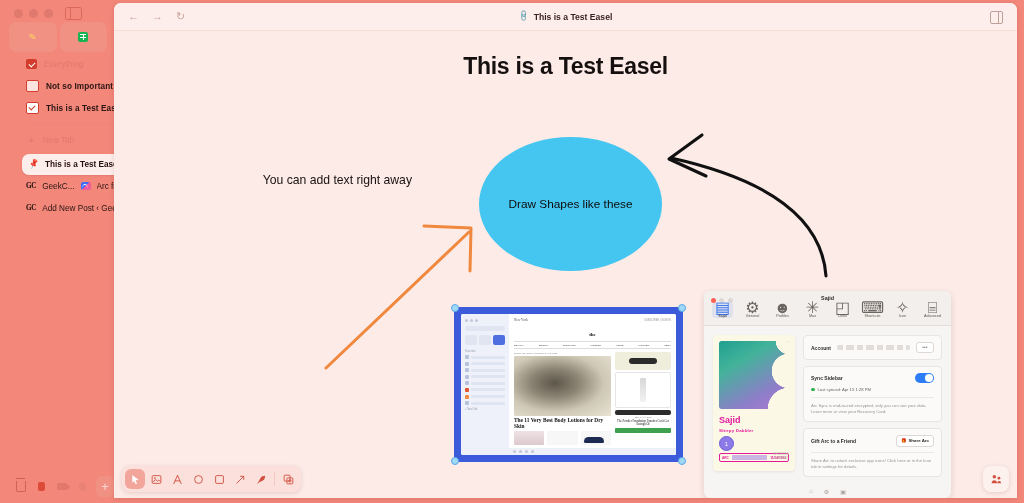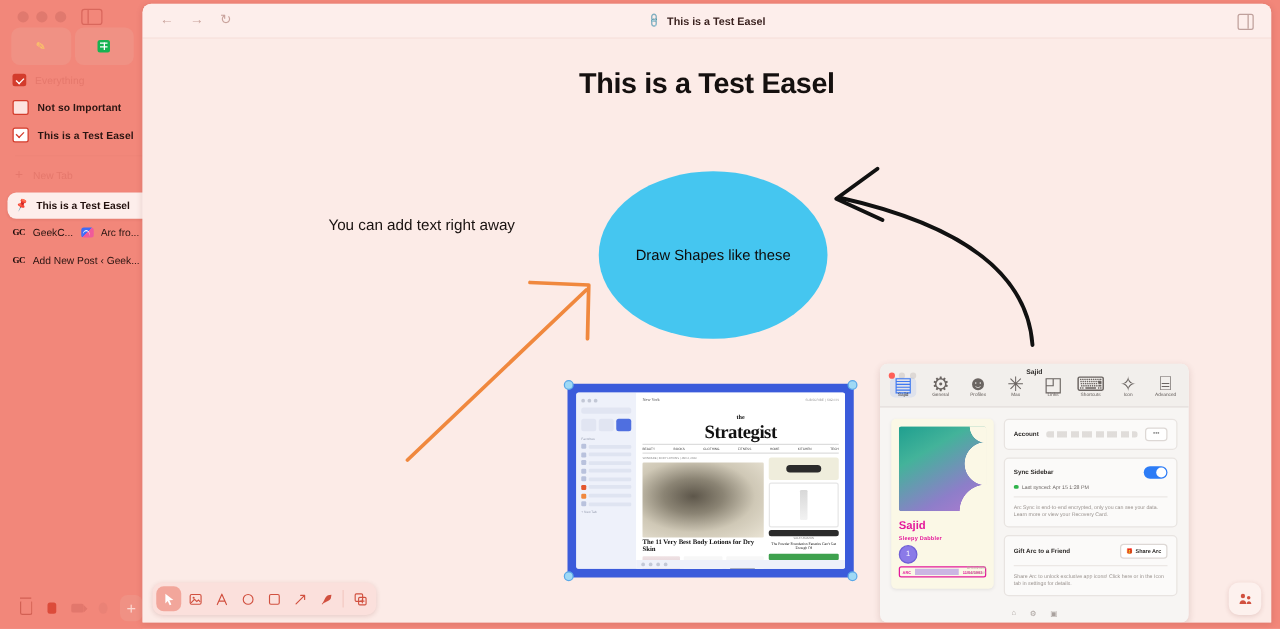--- a/index.html
+++ b/index.html
@@ -18,21 +18,21 @@
   .panel-toggle{margin-left:6px;width:15px;height:11px;border:1.4px solid #d9675c;border-radius:2.5px;position:relative;}
   .panel-toggle:after{content:"";position:absolute;left:3.6px;top:0;bottom:0;width:1.4px;background:#d9675c;}
 
   .sb-pills{position:absolute;left:9px;top:22px;width:98px;height:30px;display:flex;gap:3px;}
   .sb-pill{flex:1;background:#f09184;border-radius:7px;display:flex;align-items:center;justify-content:center;}
   .pencil-ico{font-size:9px;color:#ffd45e;line-height:1;transform:rotate(-10deg);}
   .sheet-ico{width:10px;height:10px;background:#18b352;border-radius:2px;position:relative;}
   .sheet-ico:before{content:"";position:absolute;left:2px;right:2px;top:2px;height:1px;background:#fff;box-shadow:0 3px 0 #fff;}
   .sheet-ico:after{content:"";position:absolute;top:2px;bottom:2px;left:4.5px;width:1px;background:#fff;}
 
-  .sb-list{position:absolute;left:0;top:53px;width:136px;}
+  .sb-list{position:absolute;left:16px;top:53px;width:136px;}
   .sb-row{display:flex;align-items:center;gap:7px;height:22px;padding:0 10px;box-sizing:border-box;}
   .sb-label{font-size:8.2px;letter-spacing:.1px;white-space:nowrap;overflow:hidden;text-overflow:ellipsis;}
   .sb-row.muted .sb-label{color:#e5786c;font-weight:400;}
   .sb-row.dark .sb-label{color:#2a1512;font-weight:700;}
 
   .ico-folder-filled{width:11px;height:10px;border-radius:2px;background:#d33c2c;position:relative;flex:none;}
   .ico-folder-filled:after{content:"";position:absolute;left:2.5px;top:2.5px;width:5px;height:3px;border-left:1.3px solid #fff;border-bottom:1.3px solid #fff;transform:rotate(-45deg);}
   .ico-folder-open{width:11px;height:10px;border-radius:2px;border:1.5px solid #d33c2c;background:#fde4e0;flex:none;}
   .ico-check-red{width:11px;height:10px;border-radius:2px;background:#fff;border:1.3px solid #d33c2c;position:relative;flex:none;}
   .ico-check-red:after{content:"";position:absolute;left:2px;top:2px;width:5px;height:3px;border-left:1.4px solid #d33c2c;border-bottom:1.4px solid #d33c2c;transform:rotate(-45deg);}
@@ -347,21 +347,20 @@
             <div class="ms-cap">+ New Tab</div>
           </div>
 
           <div class="mini-main">
             <div class="mm-top">
               <span class="mm-nyt">New York</span>
               <span class="mm-right">SUBSCRIBE | SIGN IN</span>
             </div>
             <div class="mm-logo">
               <span class="mm-the">the</span>
-              <div class="mm-strat">Strategist</div>
             </div>
             <div class="mm-nav">
               <span>BEAUTY</span>
               <span>BOOKS</span>
               <span>CLOTHING</span>
               <span>FITNESS</span>
               <span>HOME</span>
               <span>KITCHEN</span>
               <span>TECH</span>
             </div>

